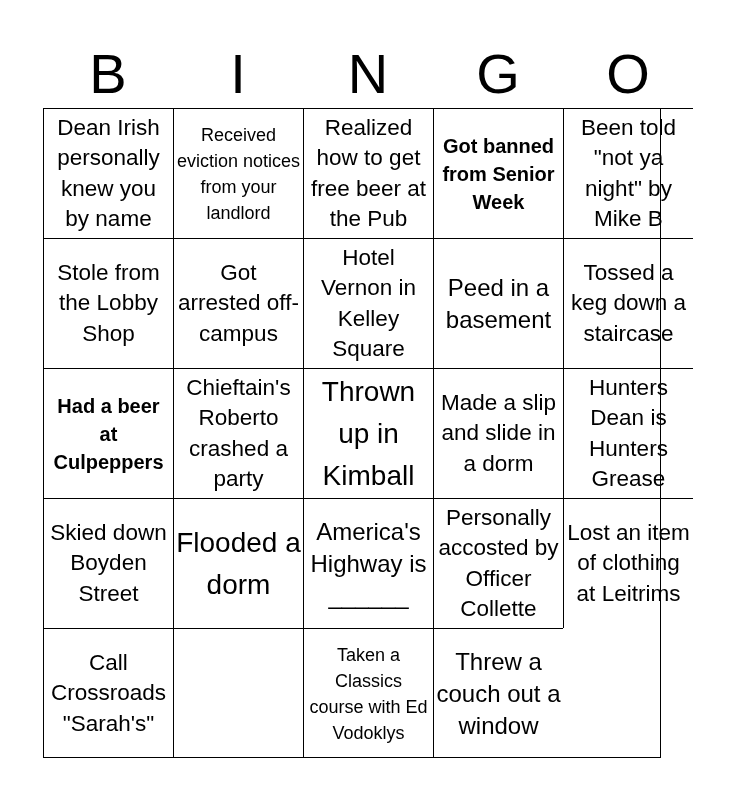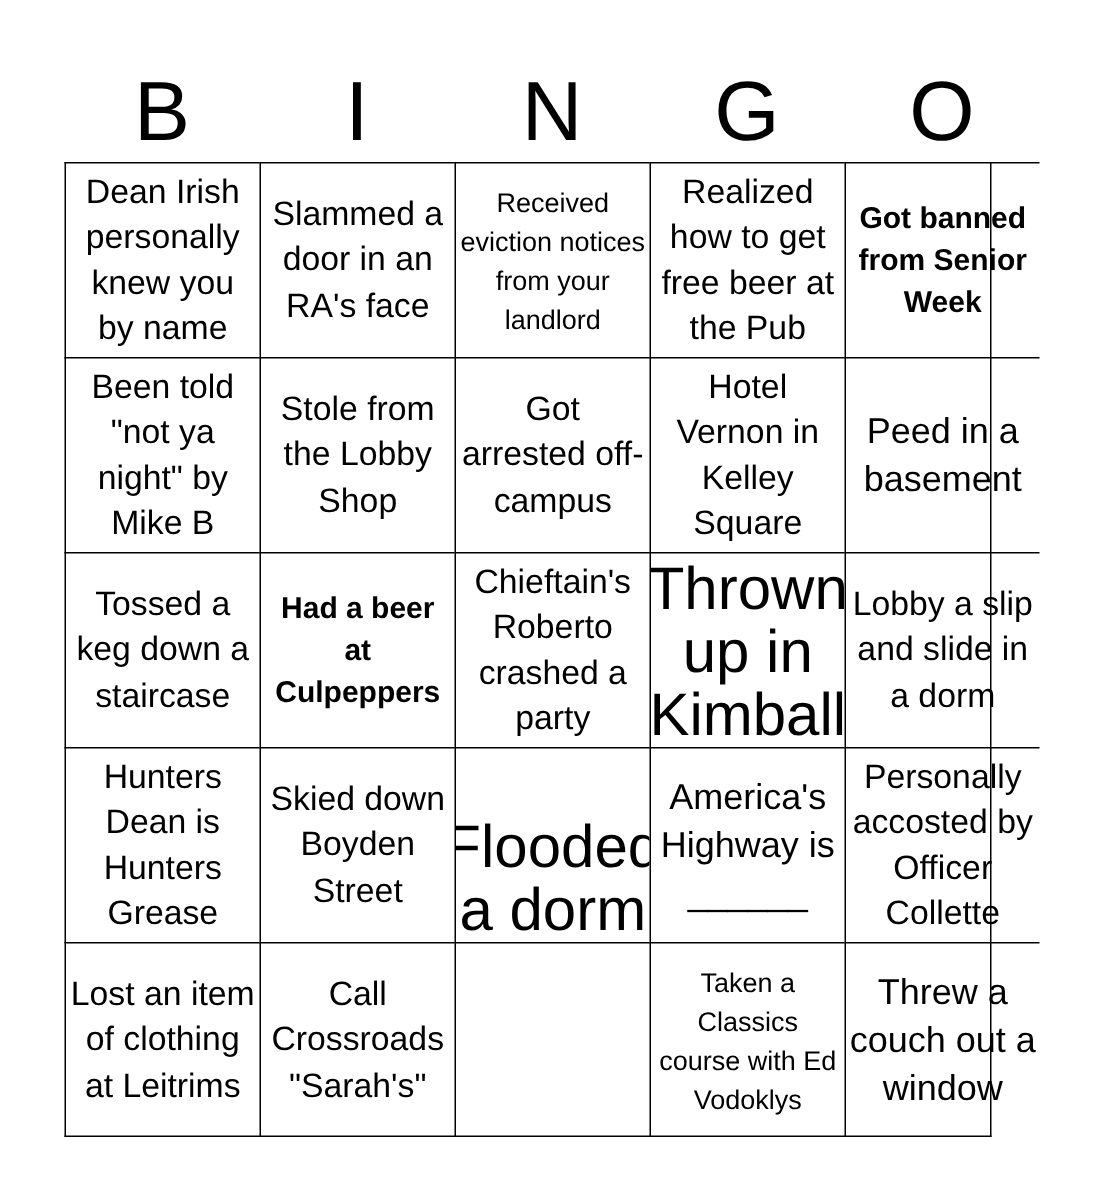--- a/index.html
+++ b/index.html
@@ -12,41 +12,38 @@
   .grid { position: absolute; left: 43px; top: 108px; width: 618px; height: 650px;
           display: grid; grid-template-columns: repeat(5, 130px); grid-template-rows: repeat(5, 130px);
           border-right: 1px solid #000; border-bottom: 1px solid #000; box-sizing: border-box; }
   .cell { border-left: 1px solid #000; border-top: 1px solid #000; box-sizing: border-box;
           display: flex; align-items: center; justify-content: center; text-align: center;
           padding: 0 2px; overflow: hidden; }
   .cell span { display: block; }
   .s18 { font-size: 18px; line-height: 26px; }
   .s22 { font-size: 22.5px; line-height: 30.5px; }
   .s24 { font-size: 24px; line-height: 32px; }
-  .s32 { font-size: 40px; line-height: 42px; align-items: flex-end; }
+  .s32 { font-size: 28px; line-height: 42px; }
   .s20 { font-size: 20px; line-height: 28px; font-weight: bold; }
 </style>
 </head>
 <body>
 
 <div class="header">
   <div class="letter">B</div>
   <div class="letter">I</div>
   <div class="letter">N</div>
   <div class="letter">G</div>
   <div class="letter">O</div>
 </div>
 
 <div class="grid">
 
   <div class="cell s22">
       <span>Dean Irish personally knew you by name</span>
-    </div>
-  <div class="cell s22">
-      <span>Slammed a door in an RA's face</span>
     </div>
   <div class="cell s18">
       <span>Received eviction notices from your landlord</span>
     </div>
   <div class="cell s22">
       <span>Realized how to get free beer at the Pub</span>
     </div>
   <div class="cell s20">
       <span>Got banned from Senior Week</span>
     </div>
@@ -73,21 +70,21 @@
   <div class="cell s20">
       <span>Had a beer at Culpeppers</span>
     </div>
   <div class="cell s22">
       <span>Chieftain's Roberto crashed a party</span>
     </div>
   <div class="cell s32">
       <span>Thrown up in Kimball</span>
     </div>
   <div class="cell s22">
-      <span>Lobby a slip and slide in a dorm</span>
+      <span>Made a slip and slide in a dorm</span>
     </div>
 
   <div class="cell s22">
       <span>Hunters Dean is Hunters Grease</span>
     </div>
   <div class="cell s22">
       <span>Skied down Boyden Street</span>
     </div>
   <div class="cell s32">
       <span>Flooded a dorm</span>

